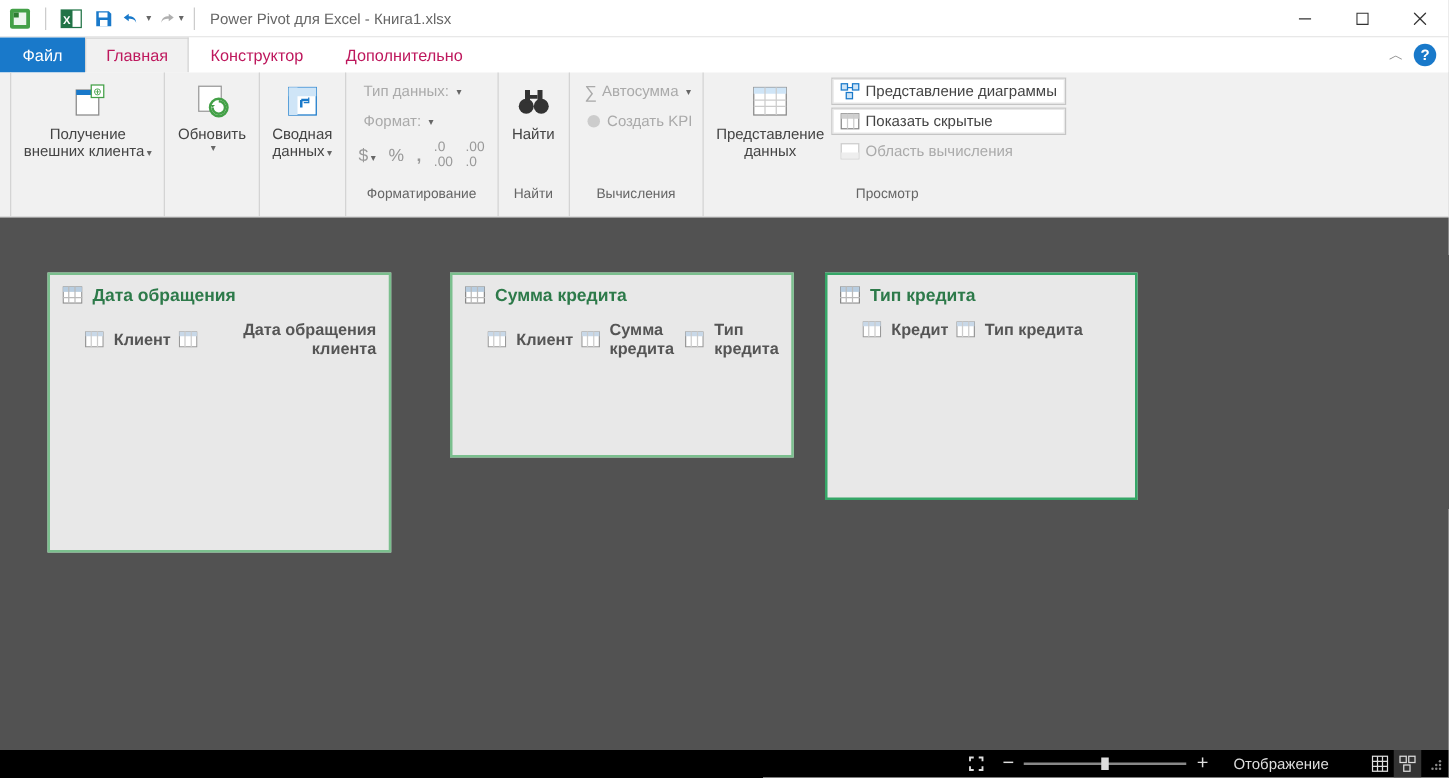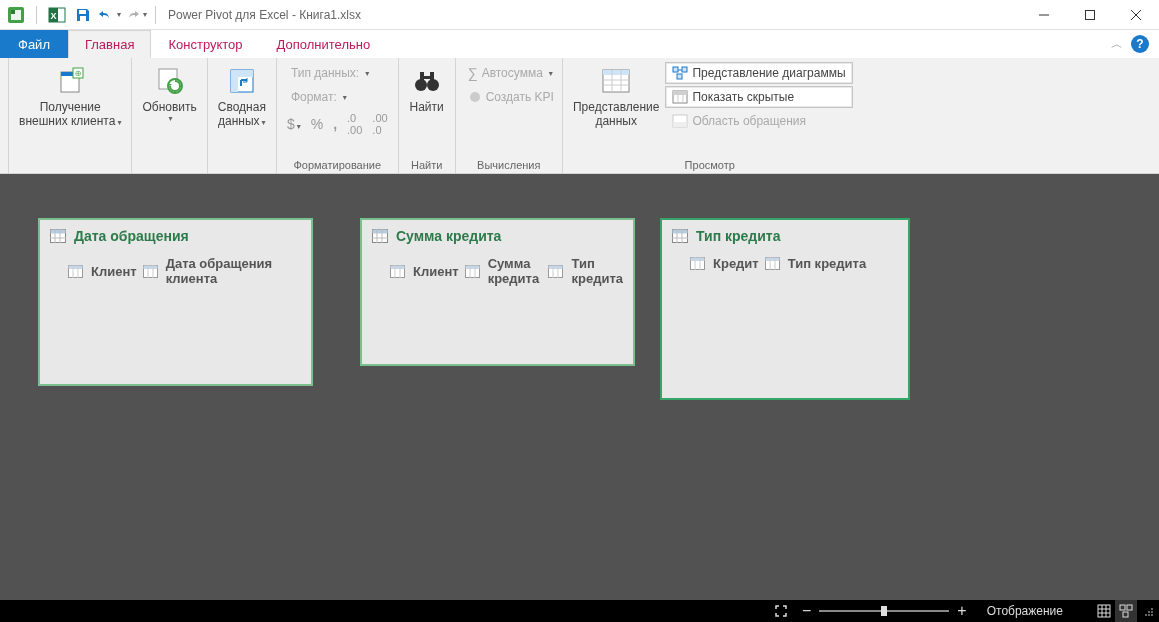--- a/index.html
+++ b/index.html
@@ -19,21 +19,21 @@
 .file-tab { background: #1979ca; color: #fff; padding: 0 18px; display: flex; align-items: center; font-size: 13px; }
 .tab { padding: 0 16px; display: flex; align-items: center; font-size: 13px; color: #be185d; border: 1px solid transparent; }
 .tab.active { border: 1px solid #d4d4d4; border-bottom-color: #f1f1f1; background: #f1f1f1; }
 .tabs-right { margin-left: auto; display: flex; align-items: center; padding-right: 10px; gap: 8px; }
 .help-circle { width: 18px; height: 18px; border-radius: 50%; background: #1979ca; color: #fff; display: flex; align-items: center; justify-content: center; font-size: 12px; font-weight: bold; }
 
 
 .ribbon { background: #f1f1f1; border-bottom: 1px solid #d4d4d4; display: flex; height: 116px; }
 .ribbon-group { border-right: 1px solid #d4d4d4; display: flex; flex-direction: column; padding: 2px 4px 0 4px; }
 .ribbon-group-body { flex: 1; display: flex; align-items: flex-start; }
-.ribbon-group-label { font-size: 11px; color: #666; text-align: center; padding: 2px 0 2px 0; }
+.ribbon-group-label { font-size: 11px; color: #666; text-align: center; padding: 2px 0 12px 0; }
 .big-btn { display: flex; flex-direction: column; align-items: center; justify-content: flex-start; padding: 4px 6px; min-width: 48px; text-align: center; font-size: 12px; color: #444; line-height: 1.2; gap: 2px; }
 .big-btn .icon-box { height: 34px; display: flex; align-items: center; justify-content: center; }
 .big-btn .label-lines { display: flex; flex-direction: column; align-items: center; }
 .drop-arrow { font-size: 8px; color: #666; margin-left: 2px; }
 .small-row { display: flex; align-items: center; font-size: 12px; color: #444; padding: 2px 4px; gap: 4px; height: 22px; }
 .small-row.disabled { color: #aaa; }
 .fmt-col { display: flex; flex-direction: column; padding: 2px 6px; gap: 2px; }
 .fmt-icons { display: flex; gap: 10px; align-items: center; font-size: 14px; color: #444; padding: 2px 0; }
 .view-col { display: flex; flex-direction: column; gap: 2px; padding: 2px 0; }
 .view-btn { display: flex; align-items: center; gap: 4px; font-size: 12px; color: #444; padding: 2px 6px; border: 1px solid transparent; height: 22px; }
@@ -306,31 +306,31 @@
             </span>
           <span>Показать скрытые</span>
         </div>
         <div class="view-btn disabled">
           <span>
               <svg width="16" height="14">
                 <rect x="1" y="1" width="14" height="12" fill="#fff" stroke="#ccc"></rect>
                 <rect x="1" y="8" width="14" height="5" fill="#eee"></rect>
               </svg>
             </span>
-          <span>Область обращения</span>
+          <span>Область вычисления</span>
         </div>
       </div>
     </div>
     <div class="ribbon-group-label">Просмотр</div>
   </div>
 
 </div>
 
 <div class="canvas" id="canvas">
-    <div class="table-card" style="left: 38px; top: 44px; height: 168px;">
+    <div class="table-card" style="left: 38px; top: 44px; height: 224px; text-align: right;">
       <div class="table-card-header">
         <span>
           <svg width="16" height="14">
             <rect x="0.5" y="0.5" width="15" height="13" fill="#fff" stroke="#888"></rect>
             <rect x="0.5" y="0.5" width="15" height="4" fill="#b8cde0"></rect>
             <line x1="5" y1="0" x2="5" y2="14" stroke="#bbb"></line>
             <line x1="10" y1="0" x2="10" y2="14" stroke="#bbb"></line>
             <line x1="0" y1="9" x2="16" y2="9" stroke="#bbb"></line>
           </svg>
         </span>

